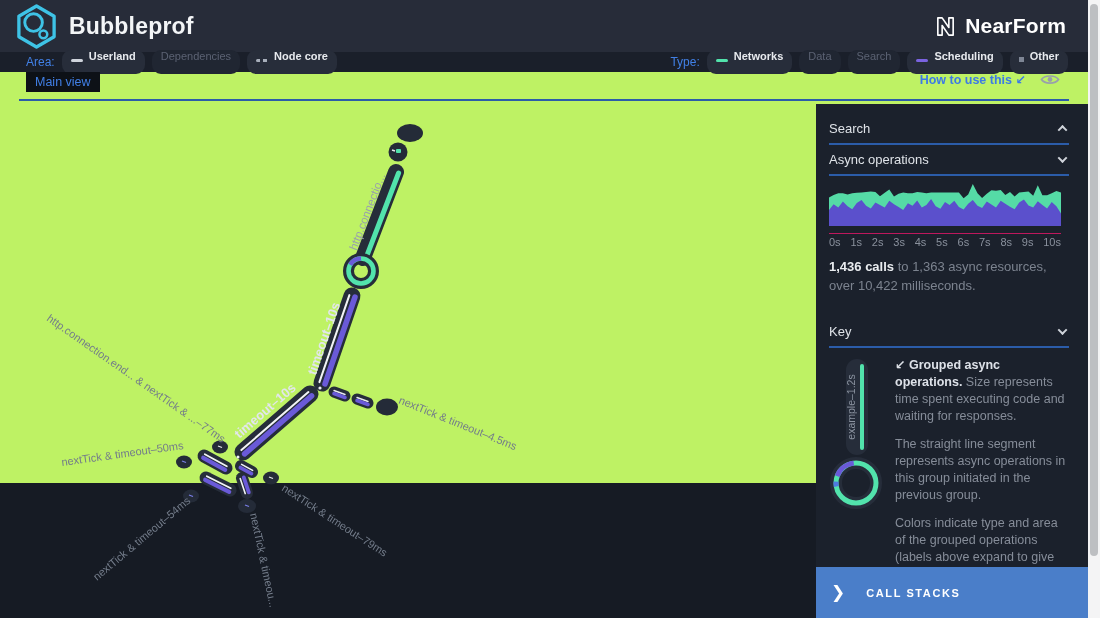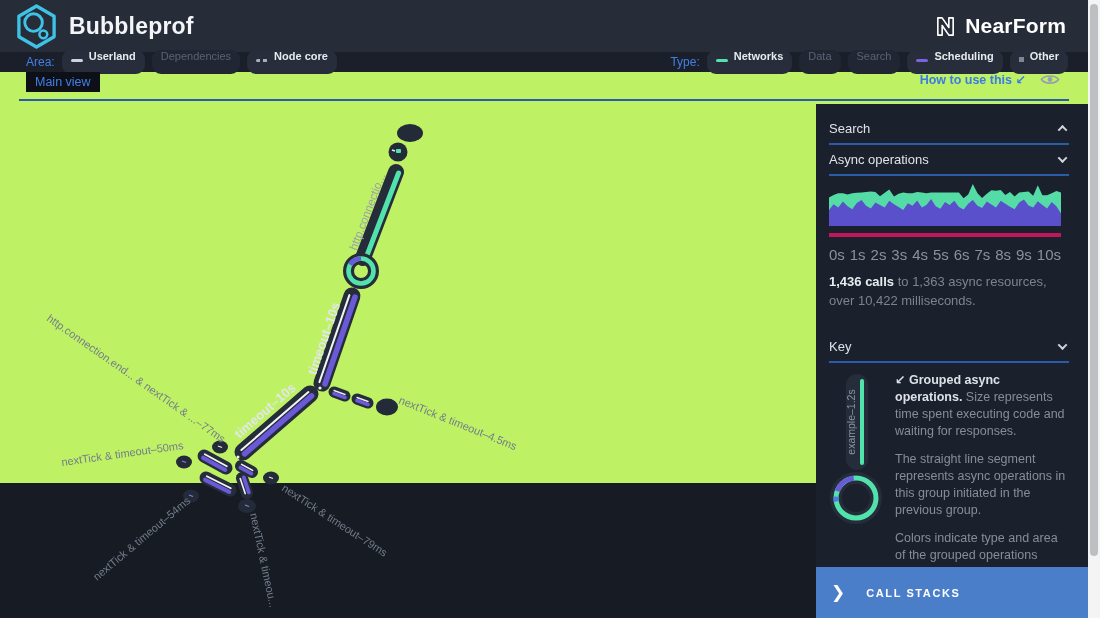--- a/index.html
+++ b/index.html
@@ -38,21 +38,21 @@
   .dbig{font-size:13px;font-weight:700;fill:#e2e6ec}
 
   
   .sidebar{position:absolute;left:816px;top:104px;width:272px;height:467px;background:#1b212c;padding:0 19px 0 13px;overflow:hidden}
   .sec-head{height:31px;display:flex;align-items:center;justify-content:space-between;border-bottom:2px solid #2b5ca9;cursor:pointer}
   .sec-head .sec-title{font-size:13px;color:#dfe3e8}
   .chev{width:7px;height:7px;border-right:2px solid #cfd3da;border-bottom:2px solid #cfd3da;margin-right:3px}
   .chev.down{transform:rotate(45deg) translate(-1px,-1px)}
   .chev.up{transform:rotate(-135deg) translate(-1px,-1px)}
   .chart-wrap{margin-top:8px;width:232px}
-  .axis-row{display:flex;justify-content:space-between;width:232px;margin-top:3px;padding-top:9px;border-top:4px solid #be185d;font-size:15px;color:#8a919d}
+  .axis-row{display:flex;justify-content:space-between;width:232px;margin-top:3px;padding-top:2px;border-top:1px solid #be185d;font-size:11px;color:#8a919d}
   .stats{margin-top:10px;font-size:13px;line-height:1.45;color:#7c838f;width:240px}
   .stats b{color:#e9ecef}
   .key-head{margin-top:21px}
   .key-body{margin-top:9px;display:flex;gap:10px}
   .key-text{flex:1;font-size:12.5px;line-height:1.36;color:#868d99}
   .key-text p{margin:0 0 11px}
   .key-text b{color:#dde1e8}
 
   
   .callstacks{position:absolute;left:816px;top:567px;width:272px;height:51px;display:flex;align-items:center;padding-left:15px;cursor:pointer}

